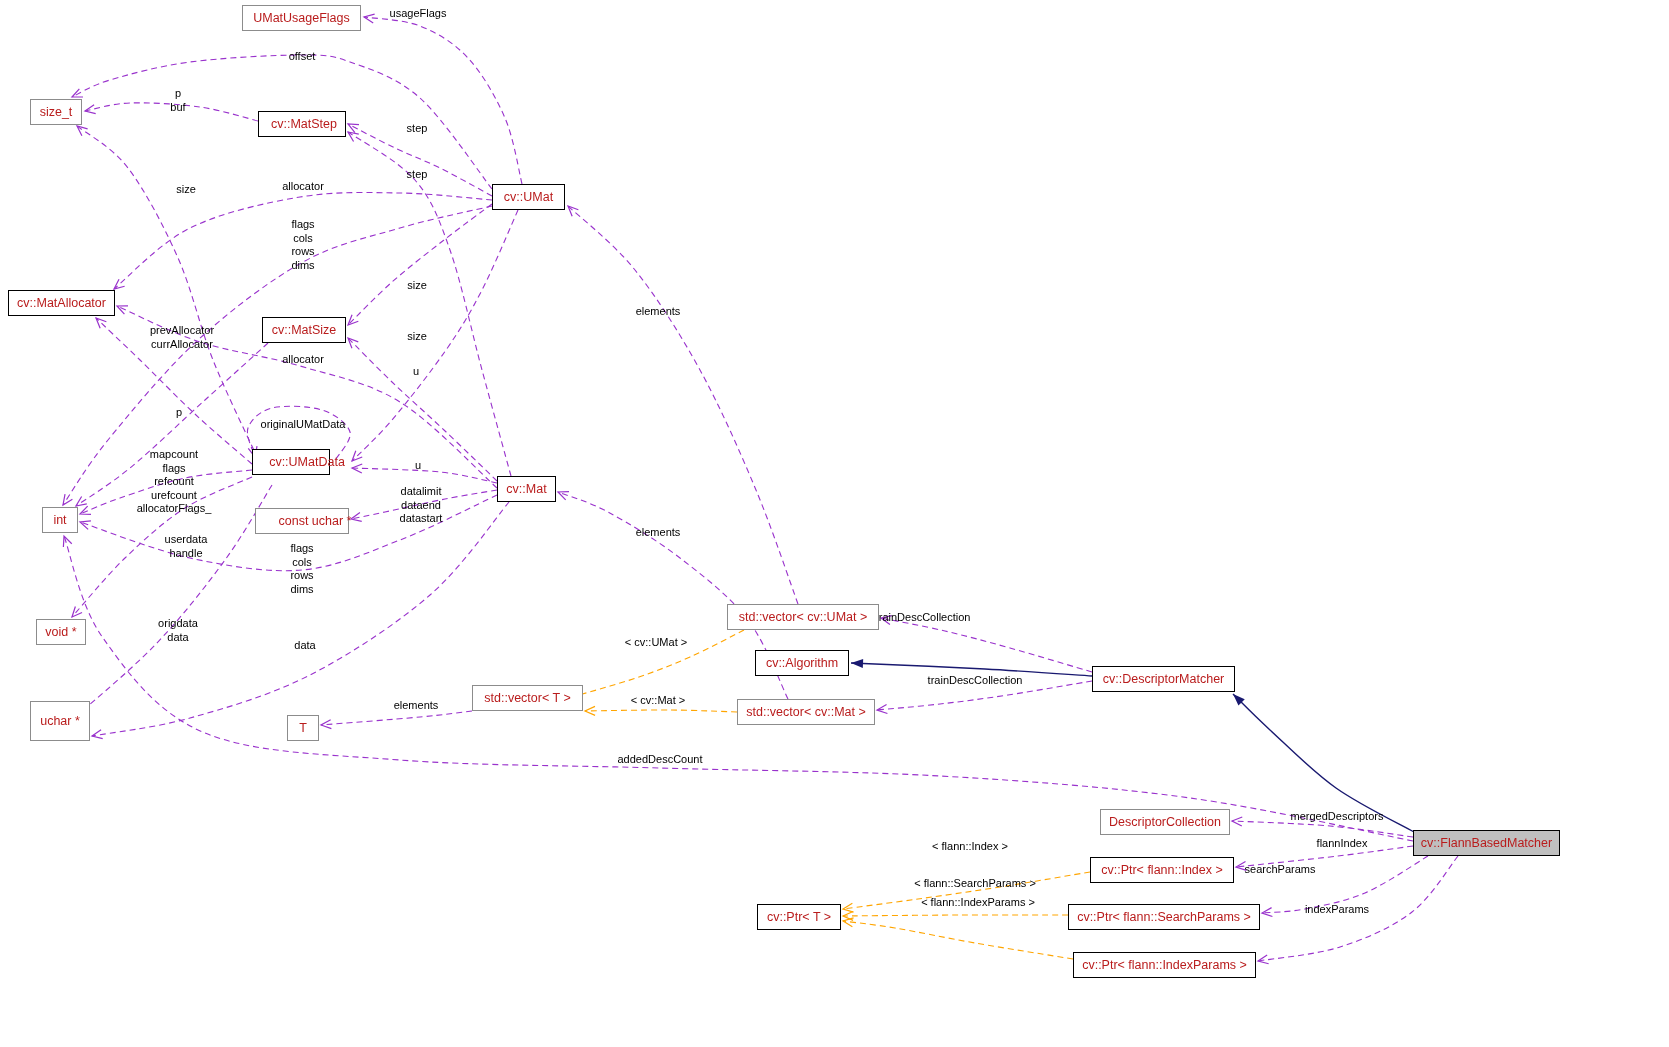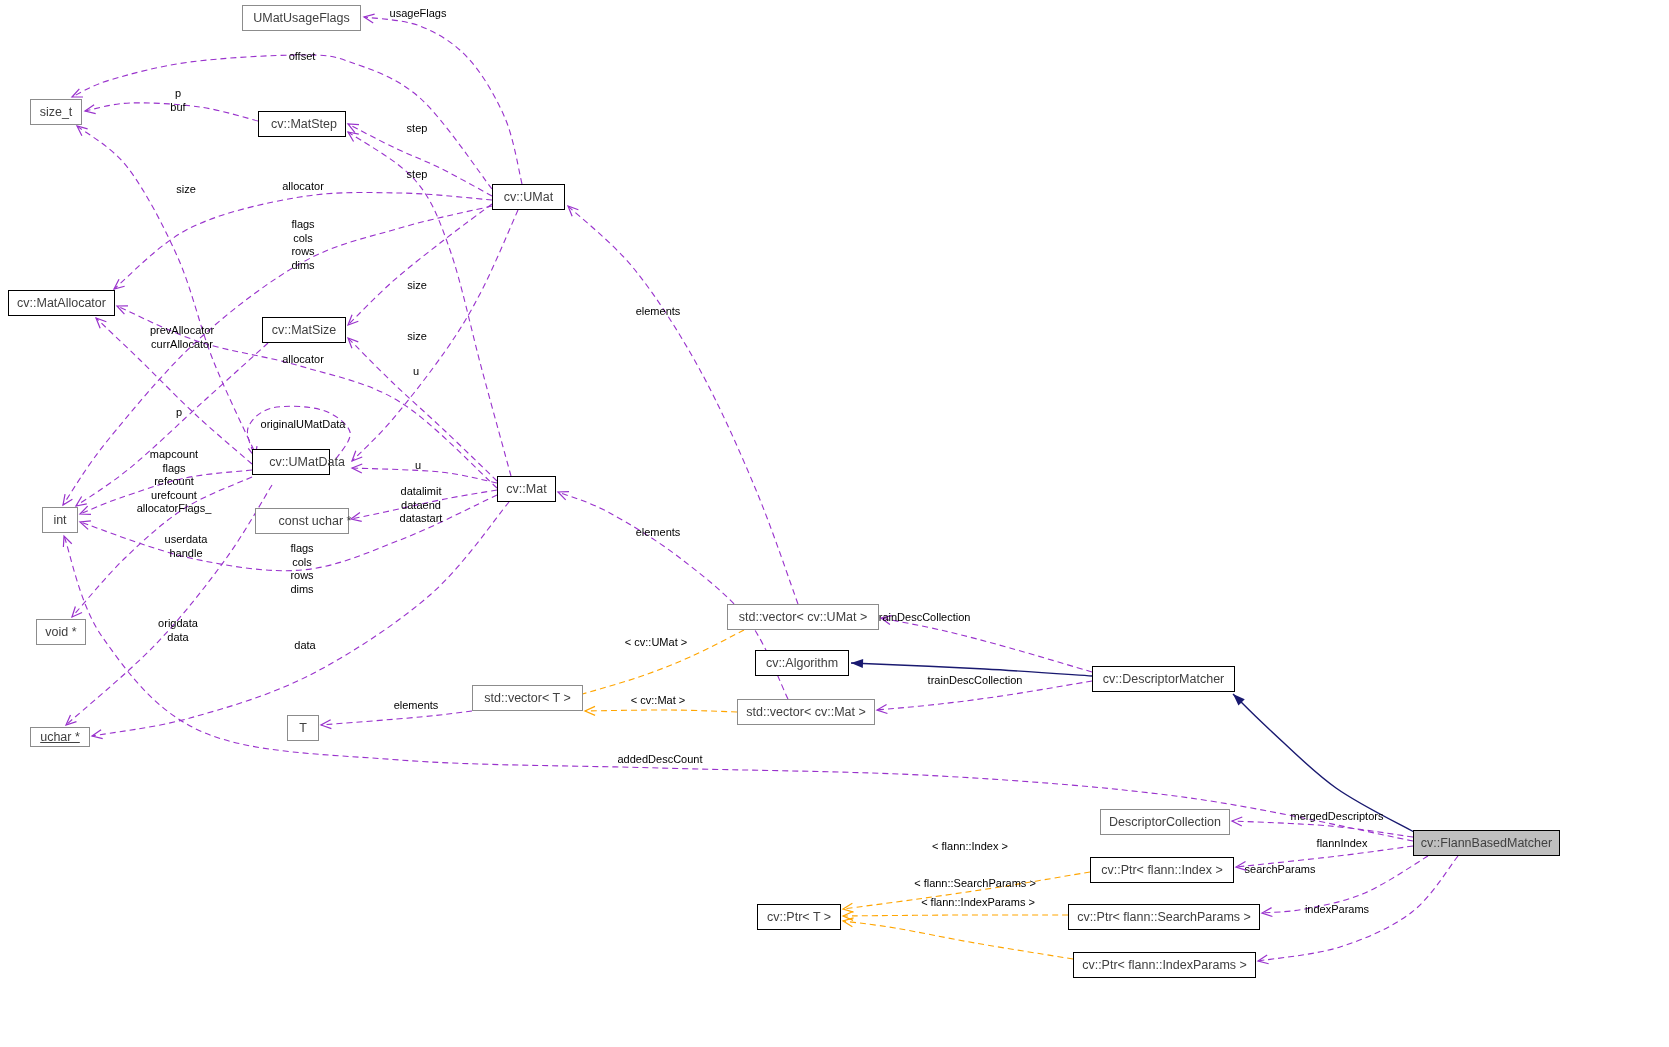--- a/index.html
+++ b/index.html
@@ -9,21 +9,21 @@
     background:#ffffff;
     font-family:"Liberation Sans", sans-serif;
     overflow:hidden;
   }
   #edge-layer { position:absolute; left:0; top:0; }
   .node {
     position:absolute;
     display:flex; align-items:center; justify-content:center;
     box-sizing:border-box;
     font-size:12.5px; line-height:14px;
-    color:#404040;
+    color:#b91c1c;
     background:#fff;
     border:1px solid #000;
     white-space:nowrap;
     padding:0 2px;
     cursor:pointer;
   }
   .node.plain { border-color:#8c8c8c; }
   .node.class2 { border-width:1.8px; }
   .node.highlight { background:#bfbfbf; border-color:#000; }
   .edge-label {
@@ -251,21 +251,21 @@
     <div class="node plain" style="left: 30px; top: 99px; width: 52px; height: 26px;">size_t</div>
     <div class="node class" style="left: 258px; top: 111px; width: 88px; height: 26px; padding-left: 6px;">cv::MatStep</div>
     <div class="node class" style="left: 492px; top: 184px; width: 73px; height: 26px;">cv::UMat</div>
     <div class="node class" style="left: 8px; top: 290px; width: 107px; height: 26px;">cv::MatAllocator</div>
     <div class="node class" style="left: 262px; top: 317px; width: 84px; height: 26px;">cv::MatSize</div>
     <div class="node class" style="left: 252px; top: 449px; width: 78px; height: 26px; padding-left: 34px;">cv::UMatData</div>
     <div class="node plain" style="left: 255px; top: 508px; width: 94px; height: 26px; padding-left: 28px;">const uchar *</div>
     <div class="node class" style="left: 497px; top: 476px; width: 59px; height: 26px;">cv::Mat</div>
     <div class="node plain" style="left: 42px; top: 507px; width: 36px; height: 26px;">int</div>
     <div class="node plain" style="left: 36px; top: 619px; width: 50px; height: 26px;">void *</div>
-    <div class="node plain" style="left: 30px; top: 727px; width: 60px; height: 20px; text-decoration: underline;">uchar *</div>
+    <div class="node plain" style="left: 30px; top: 701px; width: 60px; height: 40px;">uchar *</div>
     <div class="node plain" style="left: 287px; top: 715px; width: 32px; height: 26px;">T</div>
     <div class="node plain" style="left: 472px; top: 685px; width: 111px; height: 26px;">std::vector&lt; T &gt;</div>
     <div class="node plain" style="left: 727px; top: 604px; width: 152px; height: 26px;">std::vector&lt; cv::UMat &gt;</div>
     <div class="node class2" style="left: 755px; top: 650px; width: 94px; height: 26px;">cv::Algorithm</div>
     <div class="node plain" style="left: 737px; top: 699px; width: 138px; height: 26px;">std::vector&lt; cv::Mat &gt;</div>
     <div class="node class" style="left: 1092px; top: 666px; width: 143px; height: 26px;">cv::DescriptorMatcher</div>
     <div class="node plain" style="left: 1100px; top: 809px; width: 130px; height: 26px;">DescriptorCollection</div>
     <div class="node class" style="left: 1090px; top: 857px; width: 144px; height: 26px;">cv::Ptr&lt; flann::Index &gt;</div>
     <div class="node class2" style="left: 757px; top: 904px; width: 84px; height: 26px;">cv::Ptr&lt; T &gt;</div>
     <div class="node class" style="left: 1068px; top: 904px; width: 192px; height: 26px;">cv::Ptr&lt; flann::SearchParams &gt;</div>

